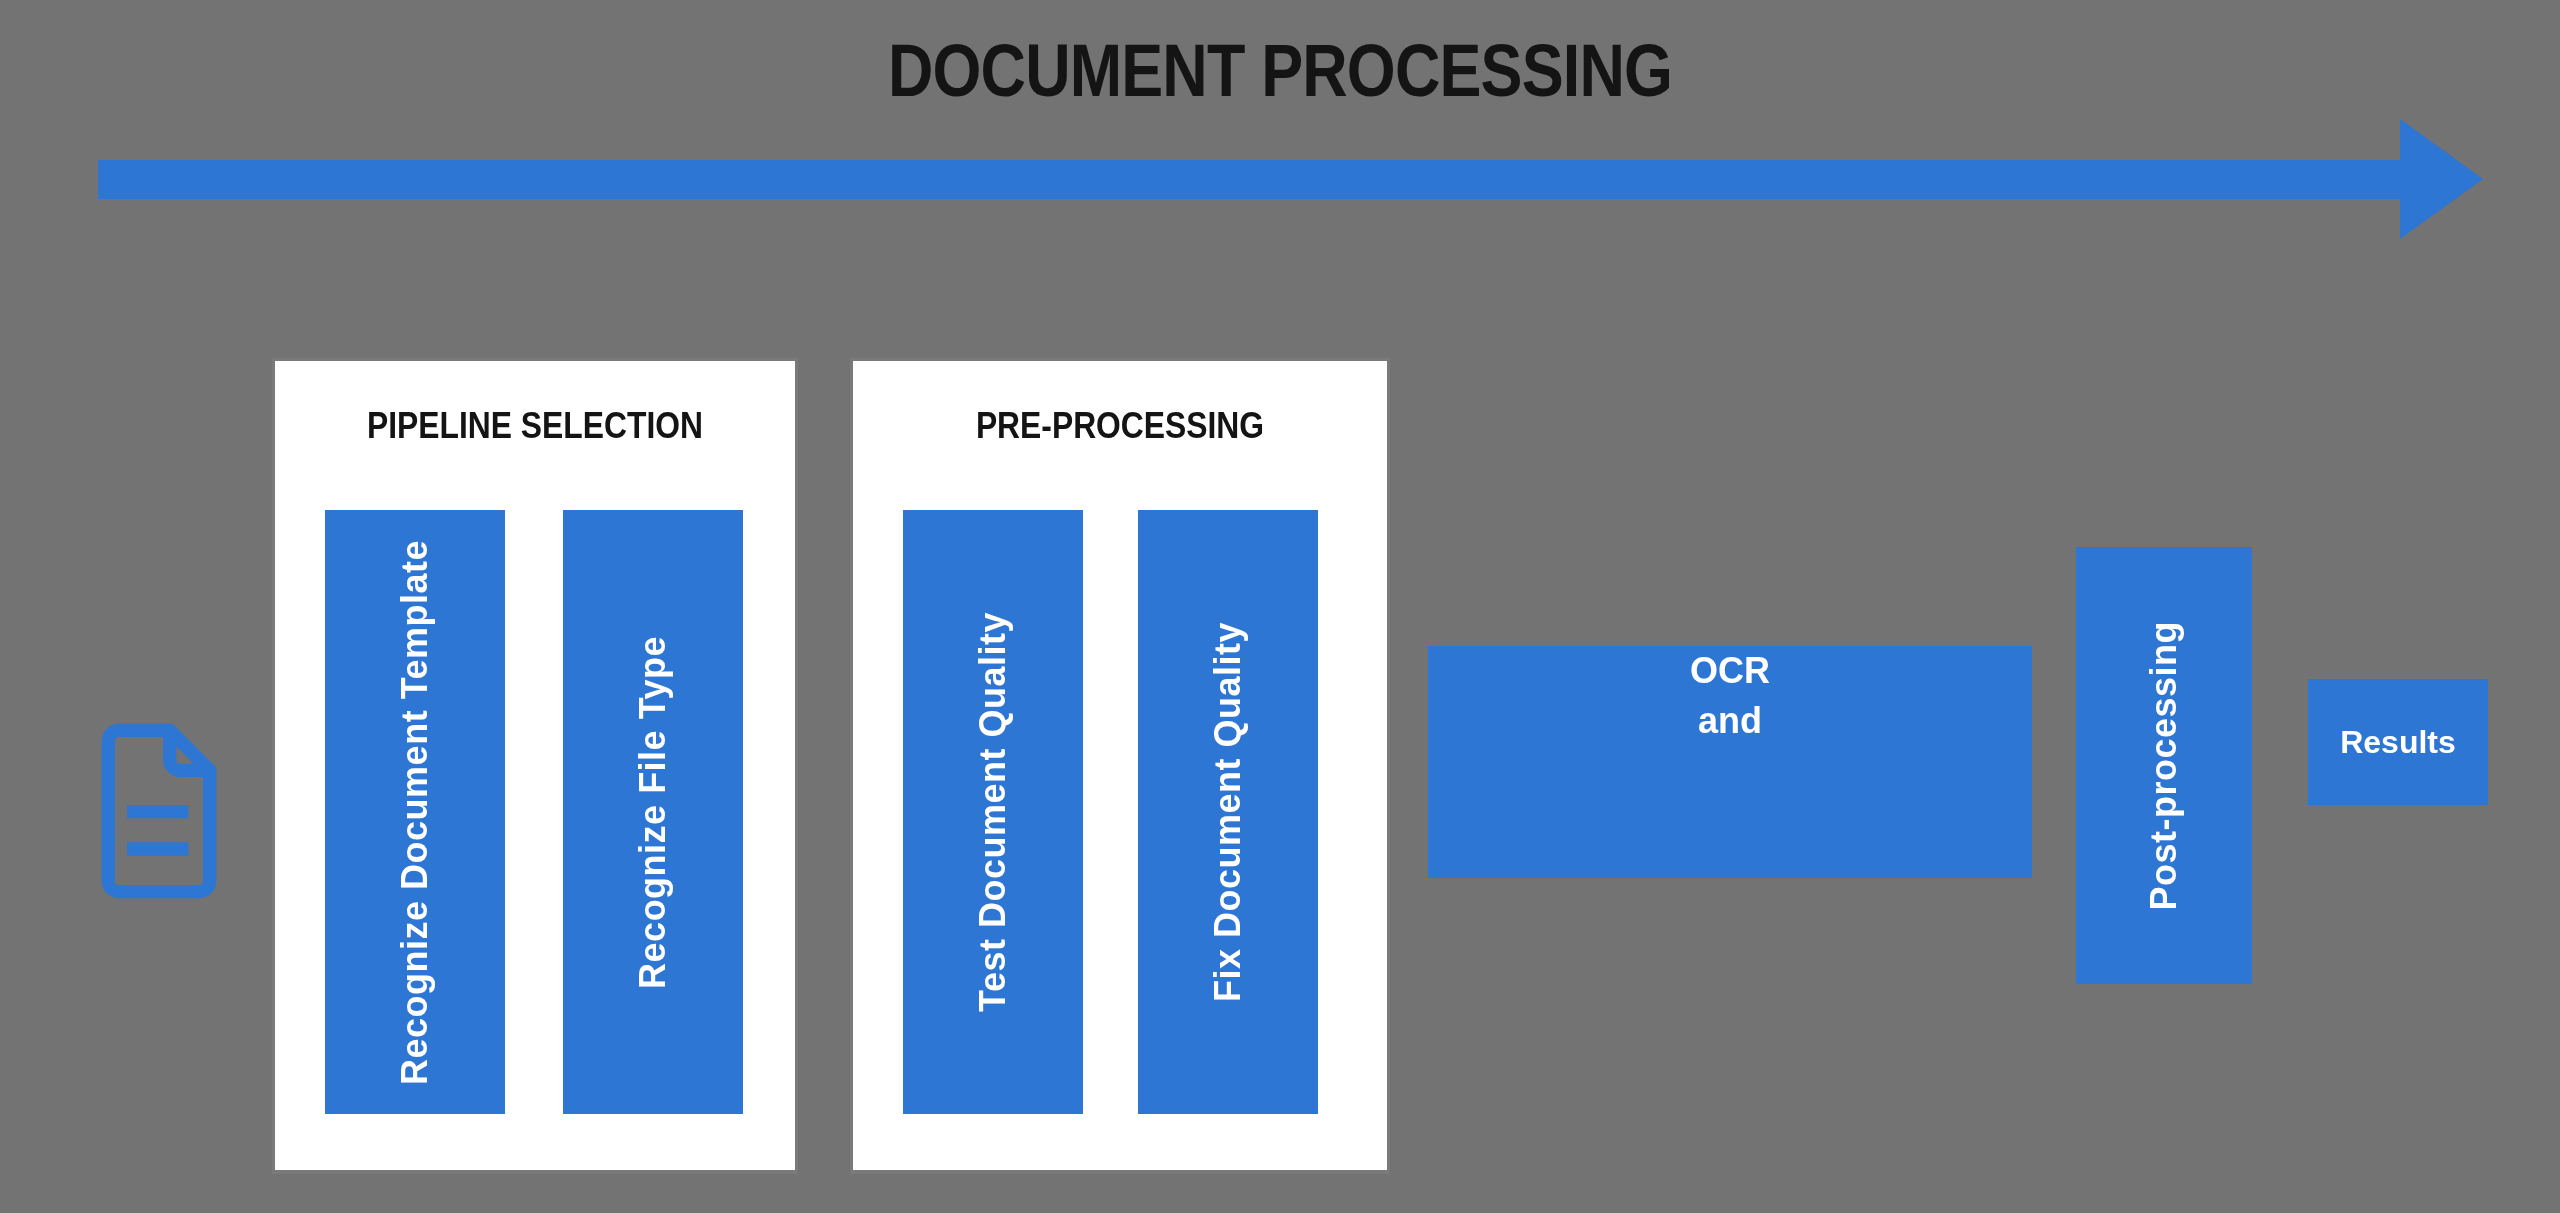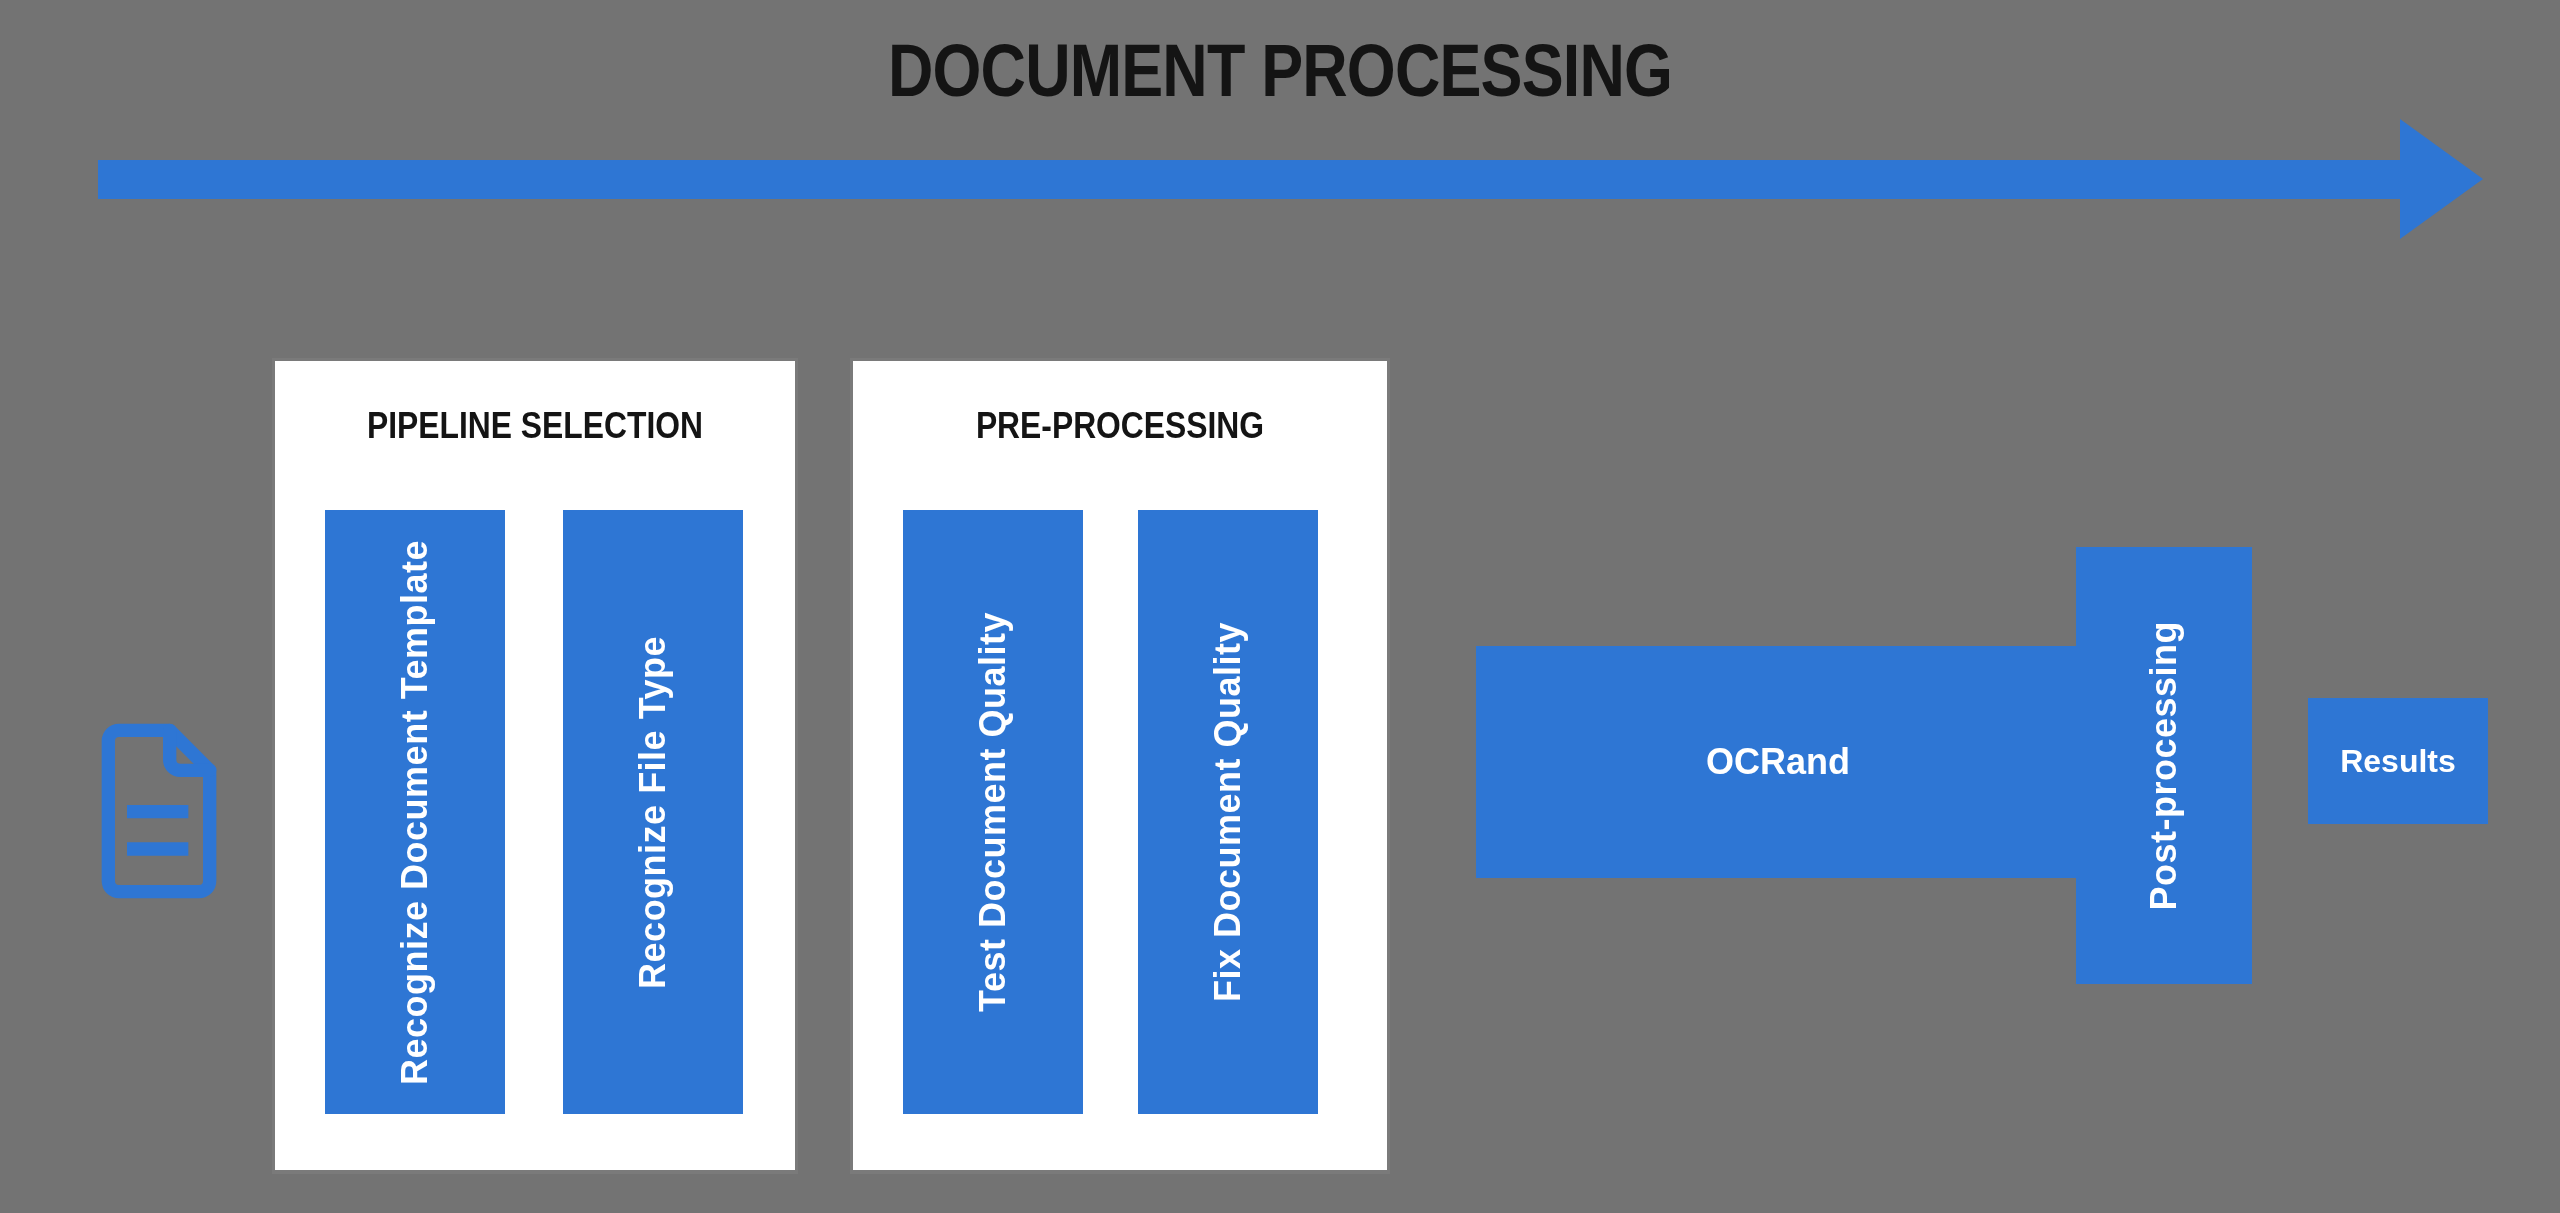--- a/index.html
+++ b/index.html
@@ -63,37 +63,37 @@
   .step-bar.b3{left:903px;}
   .step-bar.b4{left:1138px;}
   .vlabel{
     writing-mode:vertical-rl;
     transform:rotate(180deg);
     font-size:36px;font-weight:700;color:#ffffff;
     white-space:nowrap;letter-spacing:0.5px;
   }
   
   .ocr-box{
-    position:absolute;left:1476px;top:646px;width:604px;height:232px;
+    position:absolute;left:1428px;top:646px;width:604px;height:232px;
     background:var(--accent);
-    display:flex;flex-direction:row;align-items:center;justify-content:center;
+    display:flex;flex-direction:column;align-items:center;
   }
   .ocr-line{
     font-size:36px;font-weight:700;color:#ffffff;
     line-height:50px;text-align:center;white-space:nowrap;
   }
   
   .post-bar{
     position:absolute;left:2076px;top:547px;width:176px;height:437px;
     background:var(--accent);
     display:flex;align-items:center;justify-content:center;
   }
   
   .results-box{
-    position:absolute;left:2308px;top:698px;width:180px;height:126px;
+    position:absolute;left:2308px;top:679px;width:180px;height:126px;
     background:var(--accent);
     display:flex;align-items:center;justify-content:center;
   }
   .results-label{
     font-size:32px;font-weight:700;color:#ffffff;white-space:nowrap;
   }
 </style>
 </head>
 <body>
 

